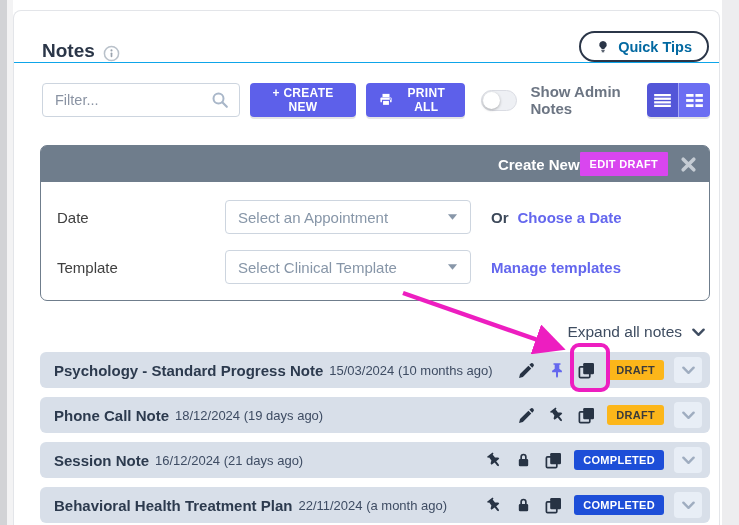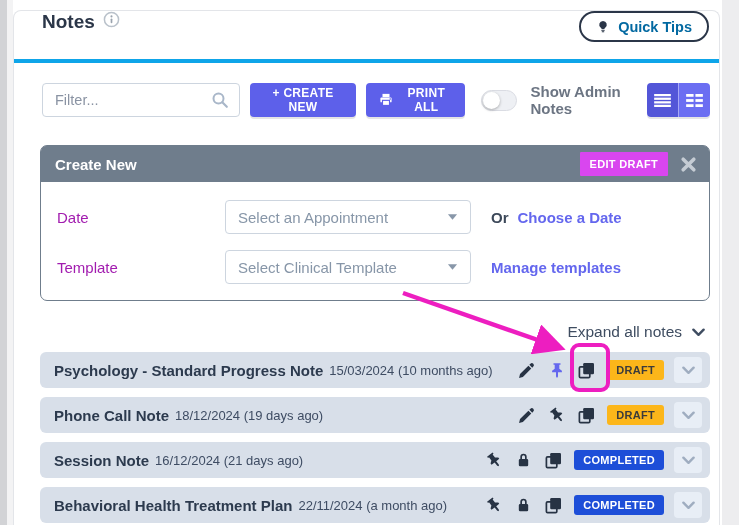--- a/index.html
+++ b/index.html
@@ -7,22 +7,22 @@
   .screen { position:relative; width:739px; height:525px; overflow:hidden; background:#ffffff; }
 
   .edge-strip-left  { position:absolute; left:0; top:0; width:7px; height:525px; background:#d2d3d6; }
   .edge-strip-left2 { position:absolute; left:7px; top:0; width:6px; height:525px; background:#f3f3f4; }
   .edge-strip-right { position:absolute; left:722px; top:0; width:17px; height:525px; background:#ededef; }
 
   .card { position:absolute; left:13px; top:10px; width:707px; height:515px;
           background:#fff; border:1px solid #e3e5e9; border-bottom:none;
           border-radius:8px 8px 0 0; }
 
-  .card-header { height:52px; display:flex; align-items:flex-start; padding:0 10px 0 28px;
-                 border-bottom:4px solid #0ea5e9; }
+  .card-header { height:52px; display:flex; align-items:flex-end; padding:0 10px 0 28px;
+                 border-bottom:1px solid #0ea5e9; }
   .page-title { font-size:19px; font-weight:700; color:#2b3648; }
   .info-icon { margin-left:8px; display:flex; align-items:center; }
   .quick-tips-btn { margin-left:auto; display:flex; align-items:center; gap:8px;
                     height:31px; padding:0 15px; border:2px solid #2b3648; border-radius:17px;
                     background:#fff; font-size:14.5px; font-weight:600; color:#0369a1; cursor:pointer; }
 
   .toolbar { margin-top:20px; padding:0 9px 0 28px; display:flex; align-items:center; height:34px; }
   .filter-box { width:198px; height:34px; border:1px solid #cdd5df; border-radius:4px;
                 display:flex; align-items:center; background:#fff; padding:0 10px 0 12px; }
   .filter-box input { border:none; outline:none; flex:1; font-size:14.5px; color:#5a6676;
@@ -40,28 +40,28 @@
   .view-toggle { margin-left:auto; display:flex; border-radius:4px; overflow:hidden;
                  box-shadow:0 2px 0 rgba(0,0,0,.10); }
   .view-btn { width:37px; height:34px; display:flex; align-items:center; justify-content:center;
               border:none; cursor:pointer; }
   .view-btn.list { background:#5356d8; }
   .view-btn.grid { background:#6b6ef2; border-left:1px solid rgba(255,255,255,.4); }
 
   .panel { margin:28px 9px 0 26px; border:1px solid #6f7d8c; border-radius:7px; background:#fff; }
   .panel-header { background:#6f7d8c; height:36px; display:flex; align-items:center;
                   padding:0 12px 0 14px; border-radius:5px 5px 0 0; }
-  .panel-title { color:#fff; font-size:15px; font-weight:700; flex:1; }
+  .panel-title { color:#fff; font-size:15px; font-weight:700; flex:1;text-align:right; }
   .edit-draft-btn { background:#d946ef; color:#fff; border:none; border-radius:1px;
                     font-size:11px; font-weight:700; letter-spacing:.3px; padding:6px 10px;
                     cursor:pointer; font-family:inherit; }
   .panel-close { margin-left:12px; display:flex; align-items:center; cursor:pointer; }
   .panel-body { padding:2px 0 16px 0; }
   .form-row { display:flex; align-items:center; margin:16px 14px 0 16px; }
-  .form-label { width:168px; font-size:15px; color:#a21caf; }
+  .form-label { width:168px; font-size:15px; color:#404040; }
   .select-box { width:246px; height:34px; border:1px solid #cdd5df; border-radius:4px;
                 display:flex; align-items:center; padding:0 12px; color:#8796a8; font-size:15px;
                 background:#fff; cursor:pointer; }
   .select-box .caret { margin-left:auto; display:flex; align-items:center; }
   .row-after { margin-left:20px; display:flex; align-items:center; gap:9px; font-size:15px; }
   .or-text { font-weight:700; color:#3c4859; }
   .link-purple { font-weight:700; color:#6467ee; text-decoration:none; cursor:pointer; }
 
   .expand-row { margin-top:22px; padding-right:14px; display:flex; justify-content:flex-end;
                 align-items:center; gap:10px; color:#3f4d61; font-size:15.5px; cursor:pointer; }

